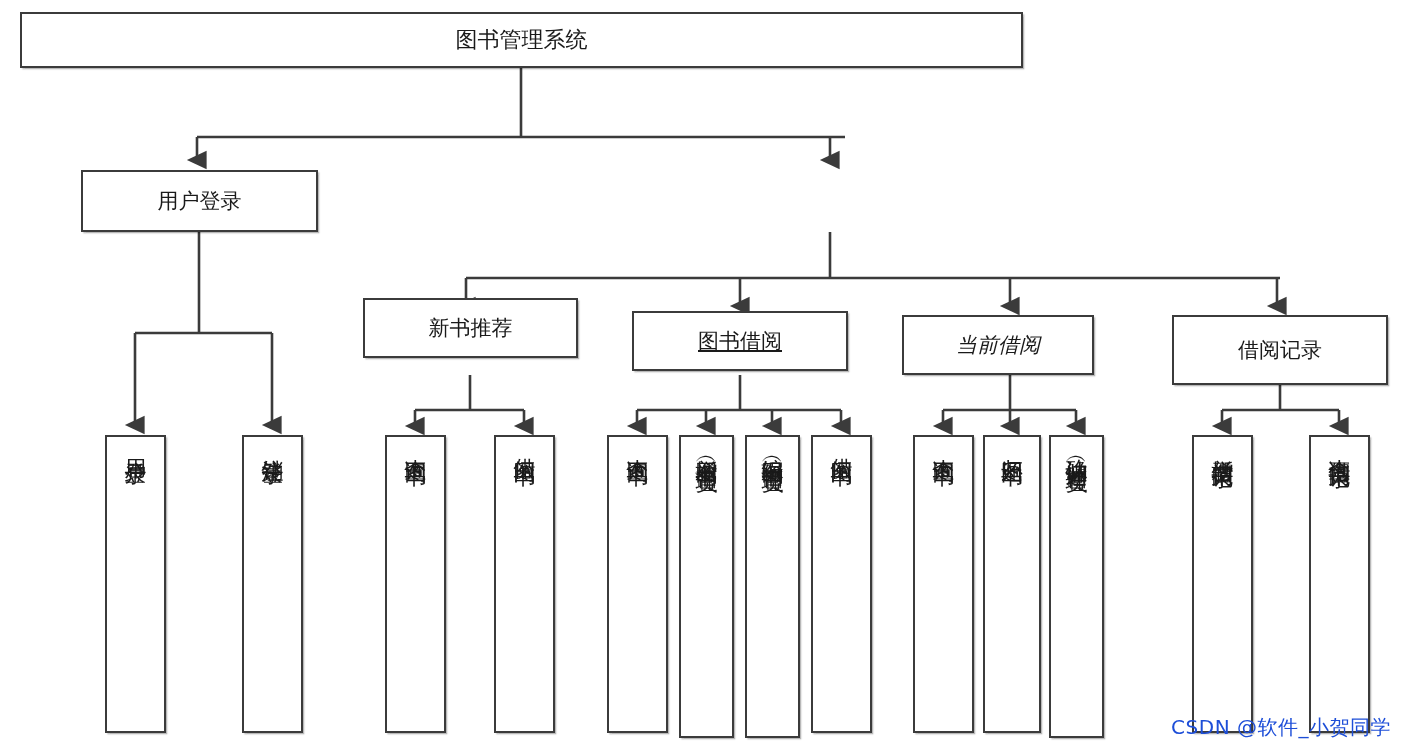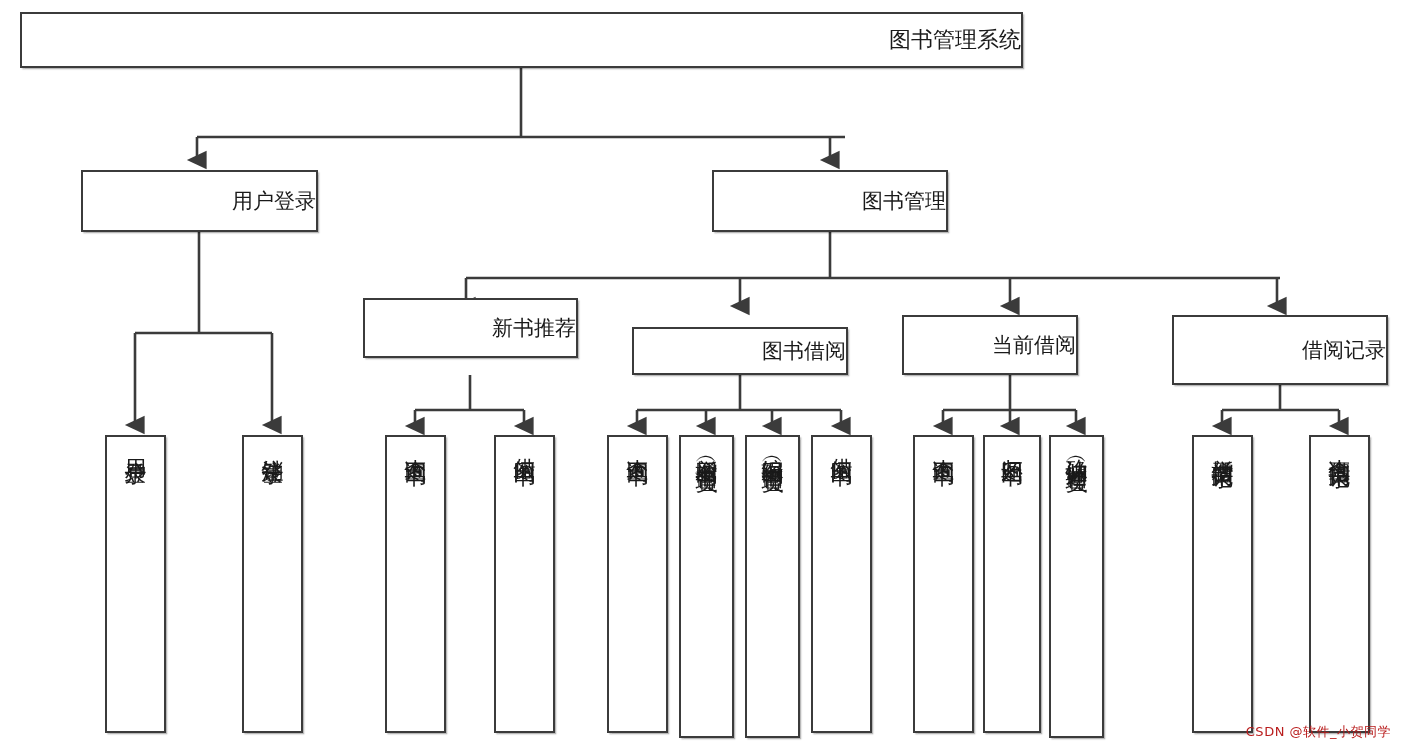--- a/index.html
+++ b/index.html
@@ -27,21 +27,21 @@
     pointer-events: none;
   }
   .node {
     position: absolute;
     box-sizing: border-box;
     background: #ffffff;
     border: 2px solid #3b3b3b;
     box-shadow: 1.5px 1.5px 1.5px rgba(0,0,0,0.28);
     display: flex;
     align-items: center;
-    justify-content: flex-end;
+    justify-content: center;
     color: #1a1a1a;
   }
   .node-label {
     display: block;
     text-align: center;
     line-height: 1.18;
     color: #1a1a1a;
     white-space: nowrap;
   }
   
@@ -63,22 +63,22 @@
     text-orientation: upright;
     font-size: 22px;
     letter-spacing: 2px;
     line-height: 1;
     white-space: nowrap;
   }
   .watermark {
     position: absolute;
     right: 14px;
     bottom: 6px;
-    font-size: 13px;
-    color: #b91c1c;
+    font-size: 20px;
+    color: #1d4ed8;
     letter-spacing: 0.5px;
     white-space: nowrap;
     user-select: none;
   }
 </style>
 </head>
 <body>
 
 <div id="diagram-root">
 
@@ -133,33 +133,30 @@
   </svg>
 
   <div class="node horiz root" style="left:20px; top:12px; width:1003px; height:56px;">
     <span class="node-label">图书管理系统</span>
   </div>
 
   <div class="node horiz" style="left:81px; top:170px; width:237px; height:62px;">
     <span class="node-label">用户登录</span>
   </div>
 
-  <div class="node horiz" style="left:712px; top:170px; width:236px; height:62px;">
-    <span class="node-label">图书管理</span>
-  </div>
 
   <div class="node horiz" style="left:363px; top:298px; width:215px; height:60px;">
     <span class="node-label">新书推荐</span>
   </div>
 
-  <div class="node horiz" style="left:632px; top:327px; width:216px; height:48px;">
+  <div class="node horiz" style="left:632px; top:311px; width:216px; height:60px;text-decoration:underline;">
     <span class="node-label">图书借阅</span>
   </div>
 
-  <div class="node horiz" style="left:902px; top:315px; width:176px; height:60px;">
+  <div class="node horiz" style="left:902px; top:315px; width:192px; height:60px;font-style:italic;">
     <span class="node-label">当前借阅</span>
   </div>
 
   <div class="node horiz" style="left:1172px; top:315px; width:216px; height:70px;">
     <span class="node-label">借阅记录</span>
   </div>
 
   <div class="node vert" style="left:105px; top:435px; width:61px; height:298px;">
     <span class="node-label">用户登录</span>
   </div>

